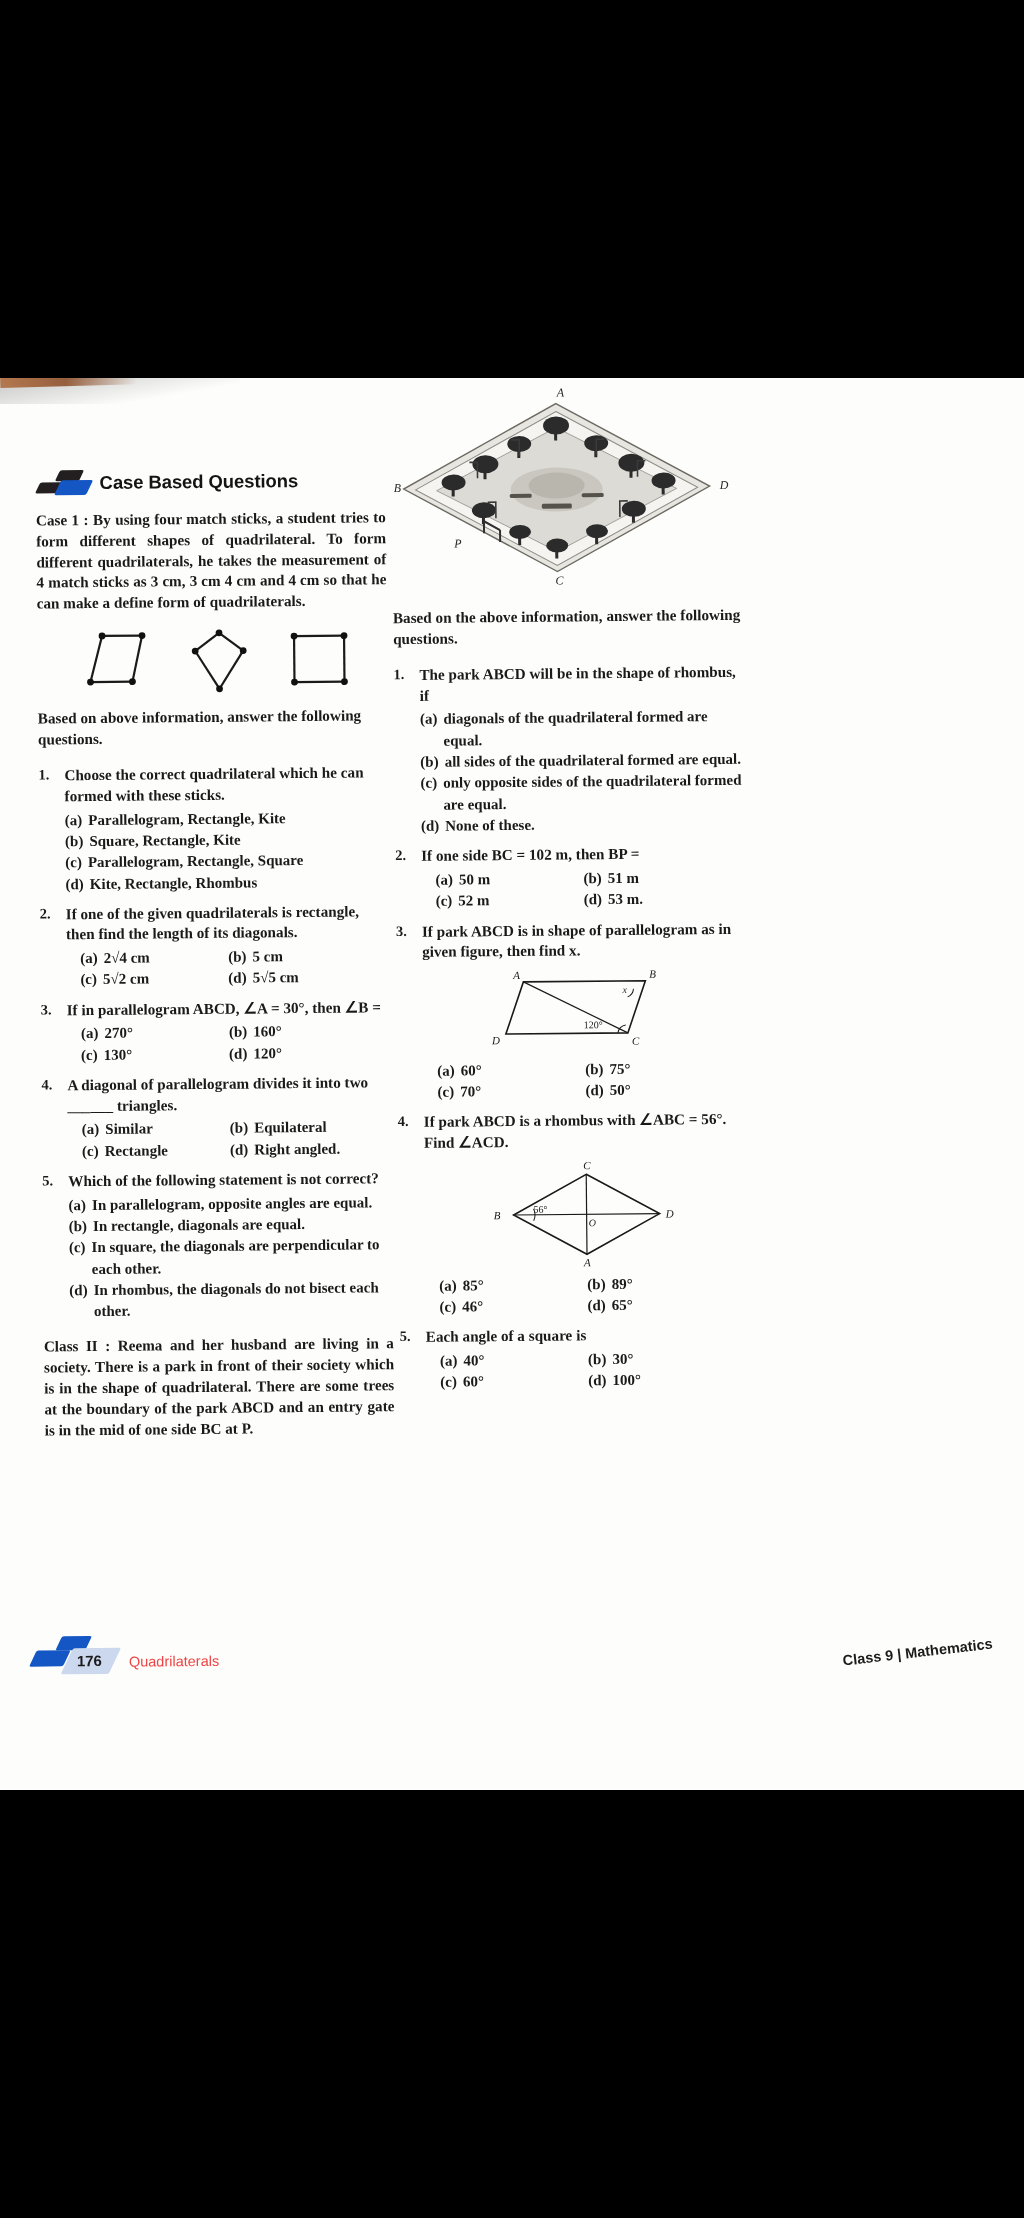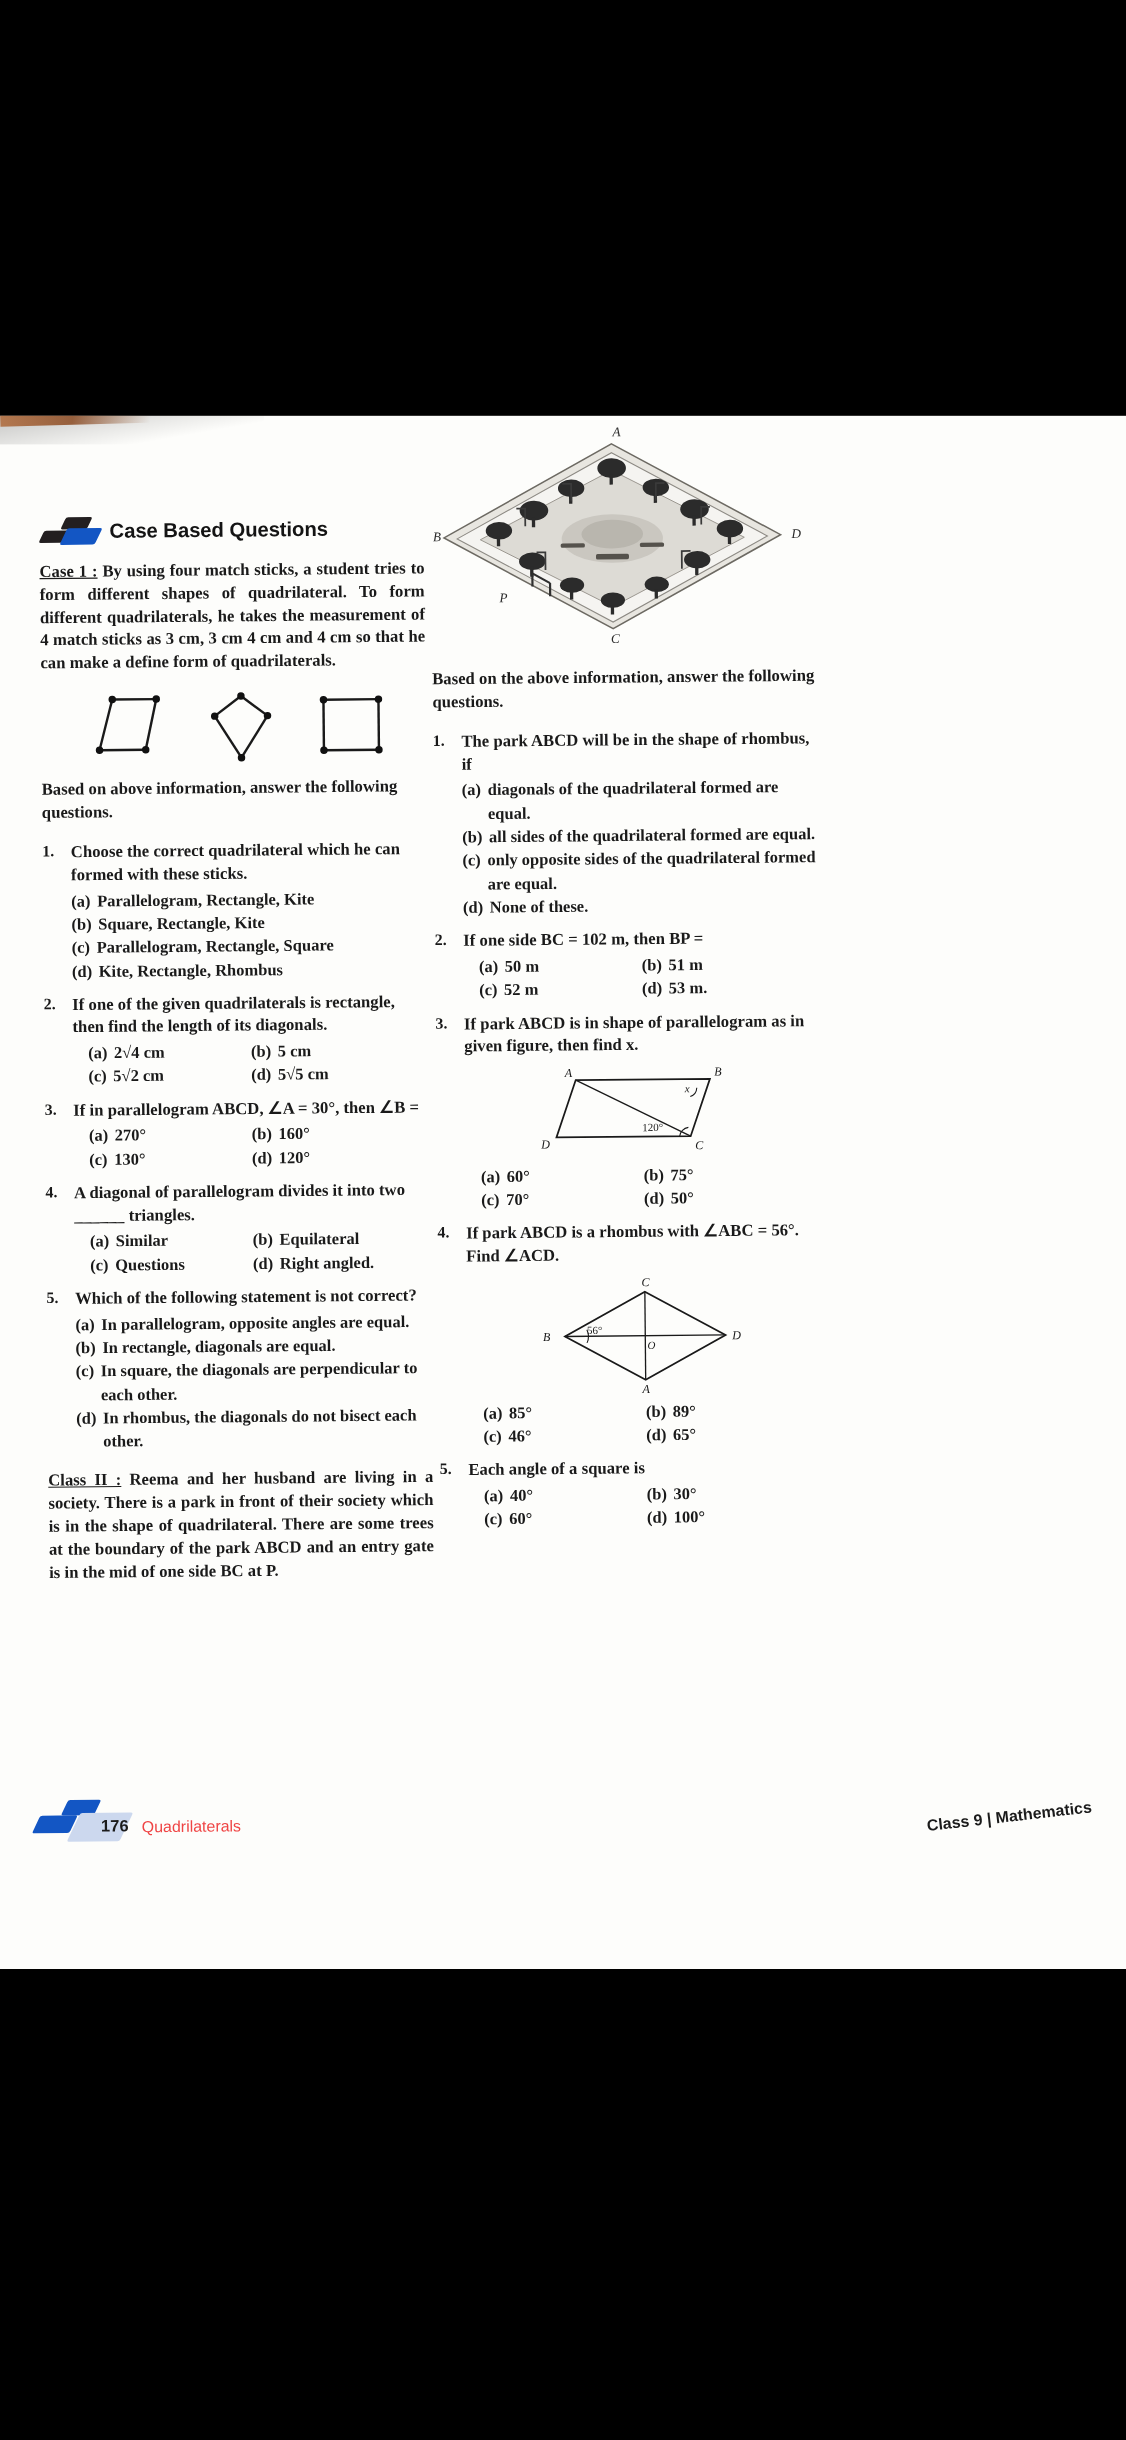--- a/index.html
+++ b/index.html
@@ -62,21 +62,21 @@
     font-family:"Liberation Sans", sans-serif;
     font-weight:bold; font-size:18.5px; color:#141414;
     letter-spacing:-0.1px;
   }
 
   
   .body-text {
     font-size:15.2px; line-height:1.37; color:#1a1a1a;
     text-align:justify; font-weight:600;
   }
-  .case-label { font-weight:bold;text-decoration:underline; }
+  .case-label { font-weight:bold; }
 
   
   .shape-row {
     display:flex; justify-content:center; gap:34px;
     margin:16px 0 12px 0; padding-left:10px;
   }
   .shape-row svg { display:block; }
 
   
   .q-intro { font-size:15.2px; line-height:1.38; color:#1a1a1a; font-weight:600; margin-top:8px;}
@@ -113,21 +113,21 @@
   
   #footer { position:absolute; left:0; top:1232px; width:1024px; height:120px; }
   .page-badge-wrap { position:absolute; left:22px; top:22px; width:240px; height:60px; }
   .pg-para-a, .pg-para-b, .pg-para-c {
     position:absolute; transform:skewX(-26deg); border-radius:2px;
   }
   .pg-para-a { width:30px; height:14px; background:#1356c4; left:30px; top:0px; }
   .pg-para-b { width:34px; height:16px; background:#1356c4; left:4px;  top:14px; }
   .pg-para-c { width:48px; height:26px; background:#ccd8ee; left:38px; top:12px; }
   .pg-num {
-    position:absolute; left:48px; top:16px; width:40px; text-align:right;
+    position:absolute; left:48px; top:16px; width:40px; text-align:left;
     font-family:"Liberation Sans", sans-serif; font-weight:bold; font-size:15px; color:#1b1b1b;
   }
   .pg-chapter {
     position:absolute; left:100px; top:18px;
     font-family:"Liberation Sans", sans-serif; font-size:14.5px; color:#ef4444;
   }
   .class-line {
     position:absolute; right:38px; top:30px;
     font-family:"Liberation Sans", sans-serif; font-weight:bold; font-size:14.5px;
     color:#1b1b1b; transform:rotate(-6deg); transform-origin:right center;
@@ -289,21 +289,21 @@
                   <span>Similar</span>
                 </div>
                 <div class="opt opt-half">
                   <span class="opt-lbl">(b)</span>
                   <span>Equilateral</span>
                 </div>
               </div>
               <div class="opt-row">
                 <div class="opt opt-half opt-pad">
                   <span class="opt-lbl">(c)</span>
-                  <span>Questions</span>
+                  <span>Rectangle</span>
                 </div>
                 <div class="opt opt-half">
                   <span class="opt-lbl">(d)</span>
                   <span>Right angled.</span>
                 </div>
               </div>
             </div>
           </span>
         </li>
 

